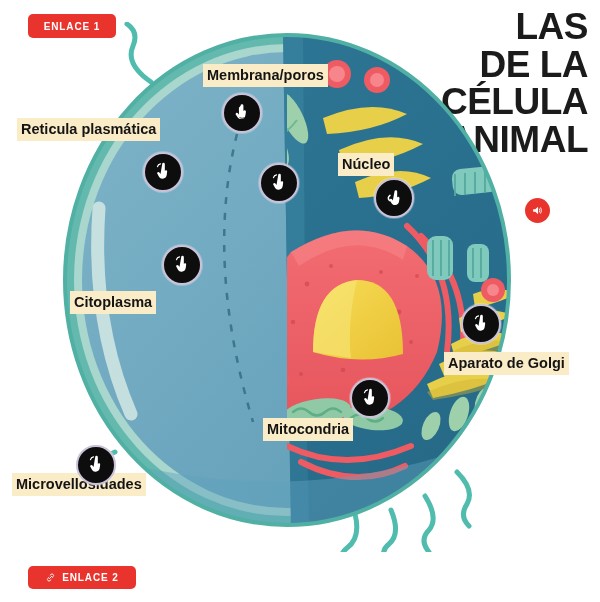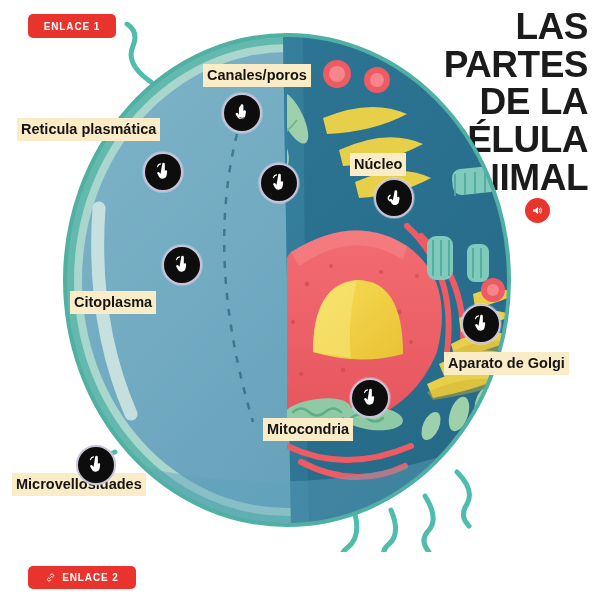--- a/index.html
+++ b/index.html
@@ -97,21 +97,20 @@
 <body>
 
 <div id="stage">
 
   <button class="link-btn" id="enlace1">
     <span>ENLACE 1</span>
   </button>
 
   <div id="title">
     <div>LAS</div>
-    <div>PARTES</div>
     <div>DE LA</div>
     <div>CÉLULA</div>
     <div>ANIMAL</div>
   </div>
 
   <button id="audio-btn">
     <svg viewBox="0 0 24 24" width="13" height="13">
       <path d="M4 9.5 H8 L13 5 V19 L8 14.5 H4 Z" fill="#ffffff"></path>
       <path d="M15.5 9 Q17.6 12 15.5 15" stroke="#ffffff" stroke-width="1.7" fill="none" stroke-linecap="round"></path>
       <path d="M18 7 Q21.2 12 18 17" stroke="#ffffff" stroke-width="1.7" fill="none" stroke-linecap="round"></path>
@@ -292,23 +291,23 @@
         </g>
       </g>
 
       <g clip-path="url(#cellclip)">
         <path d="M0 418 Q232 508 470 404 L470 520 L0 520 Z" fill="#5fa2bd" opacity="0.45"></path>
       </g>
       <ellipse cx="232" cy="258" rx="222" ry="245" fill="none" stroke="#4fb0a3" stroke-width="4"></ellipse>
     </svg>
   </div>
 
-  <div class="hs-label" style="left:203px; top:64px;">Canales/poros</div>
+  <div class="hs-label" style="left:203px; top:64px;">Membrana/poros</div>
   <div class="hs-label" style="left:17px;  top:118px;">Reticula plasmática</div>
-  <div class="hs-label" style="left:338px; top:153px;margin-left:12px;">Núcleo</div>
+  <div class="hs-label" style="left:338px; top:153px;">Núcleo</div>
   <div class="hs-label" style="left:70px;  top:291px;">Citoplasma</div>
   <div class="hs-label" style="left:444px; top:352px;text-align:right;">Aparato de Golgi</div>
   <div class="hs-label" style="left:263px; top:418px;">Mitocondria</div>
   <div class="hs-label" style="left:12px;  top:473px;">Microvellosidades</div>
 
   <div class="hotspot" style="left:222px; top:93px;">
     <svg viewBox="0 0 24 24">
       <path d="M10.3 3.2a1.7 1.7 0 0 1 3.4 0v6.3c.5-.7 1.5-1 2.3-.5.6.4.8 1 .7 1.7l-.7 4.6c-.3 2.3-2.2 4-4.5 4h-1c-1.6 0-3-.8-3.8-2.2L4.6 14c-.4-.7-.2-1.6.5-2 .7-.4 1.6-.2 2 .4l1.2 1.6V5.8z" fill="#ffffff"></path>
       <path d="M9 17.6 q3.1 1.5 6.2 0" stroke="#0d0d0d" stroke-width="1" fill="none"></path>
     </svg>

